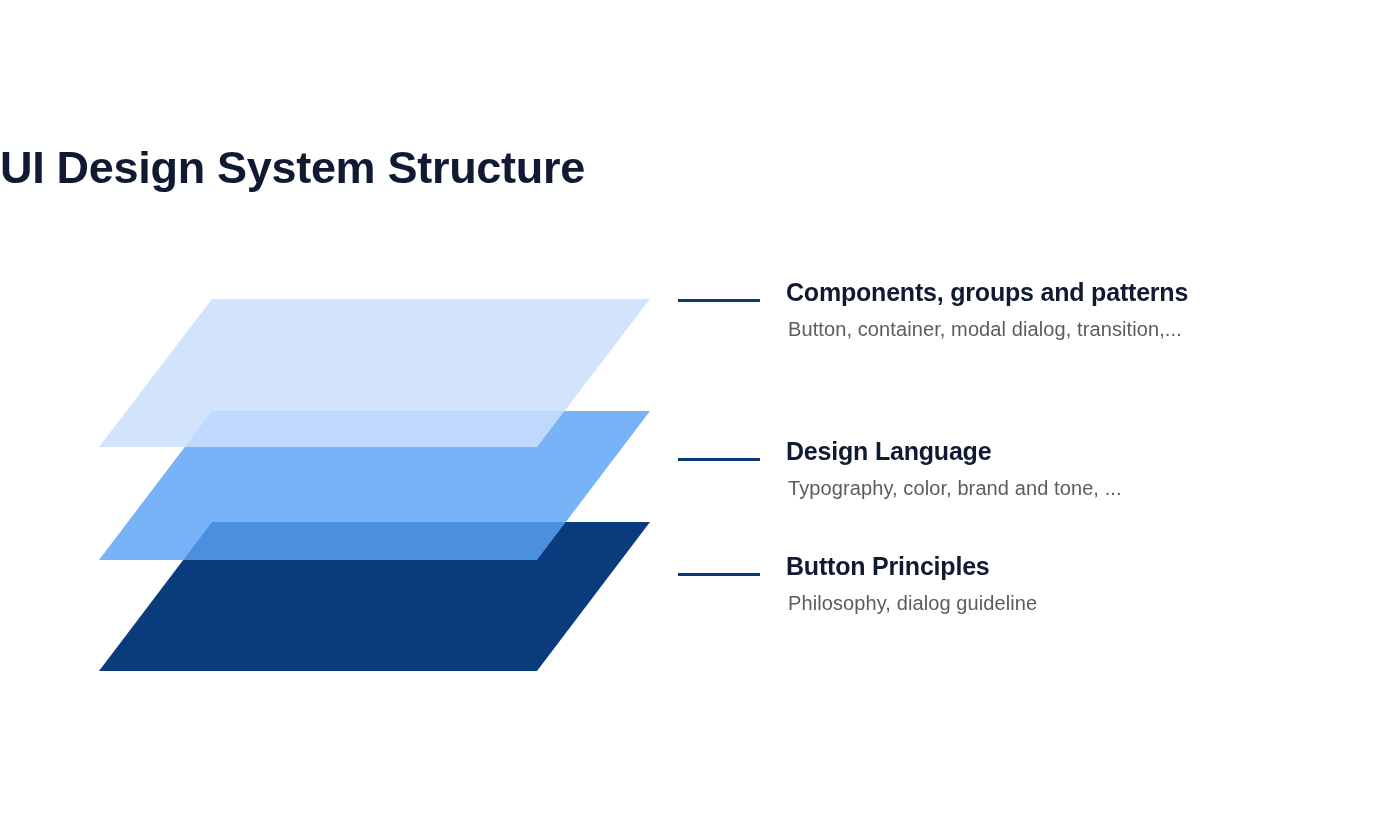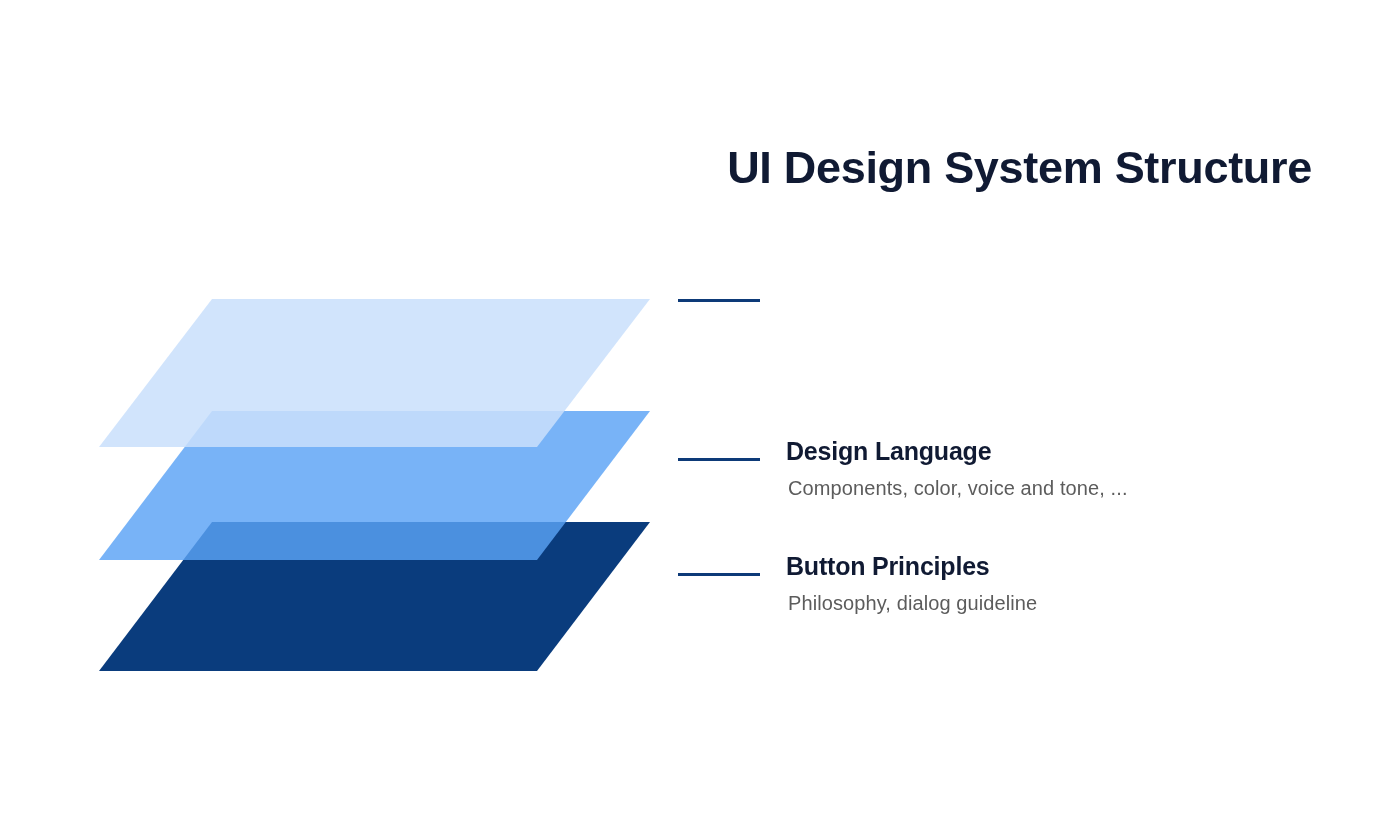--- a/index.html
+++ b/index.html
@@ -23,21 +23,21 @@
     width: 1400px;
     height: 817px;
   }
 
   
   .page-title {
     position: absolute;
     left: 0;
     top: 112px;
     width: 1312px;
-    text-align: right;
+    text-align: left;
     font-size: 45px;
     font-weight: bold;
     letter-spacing: -0.3px;
     color: #101a33;
     line-height: 1.15;
     white-space: nowrap;
   }
 
   
   .layer-stack {
@@ -119,27 +119,31 @@
       <polygon points="212,411 650,411 537,560 99,560" fill="#5aa2f5" fill-opacity="0.82"></polygon>
 
       <polygon points="212,299 650,299 537,447 99,447" fill="#cadffb" fill-opacity="0.86"></polygon>
     </svg>
   </div>
 
   <div class="legend">
 
     <div class="legend-item item-0">
       <div class="legend-rule"></div>
+      <div class="legend-text">
+        <div class="legend-heading">Components, groups and patterns</div>
+        <div class="legend-sub">Button, container, modal dialog, transition,...</div>
+      </div>
     </div>
 
     <div class="legend-item item-1">
       <div class="legend-rule"></div>
       <div class="legend-text">
         <div class="legend-heading">Design Language</div>
-        <div class="legend-sub">Components, color, voice and tone, ...</div>
+        <div class="legend-sub">Typography, color, brand and tone, ...</div>
       </div>
     </div>
 
     <div class="legend-item item-2">
       <div class="legend-rule"></div>
       <div class="legend-text">
         <div class="legend-heading">Button Principles</div>
         <div class="legend-sub">Philosophy, dialog guideline</div>
       </div>
     </div>

